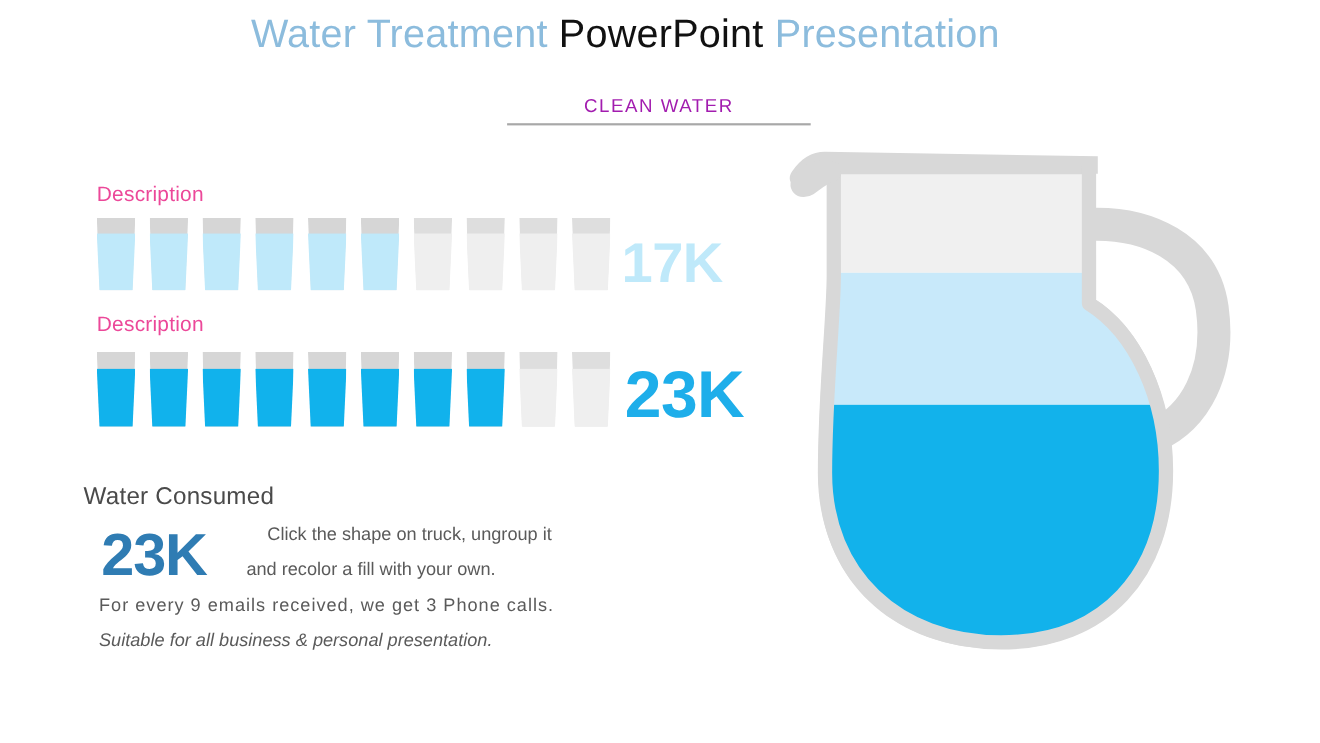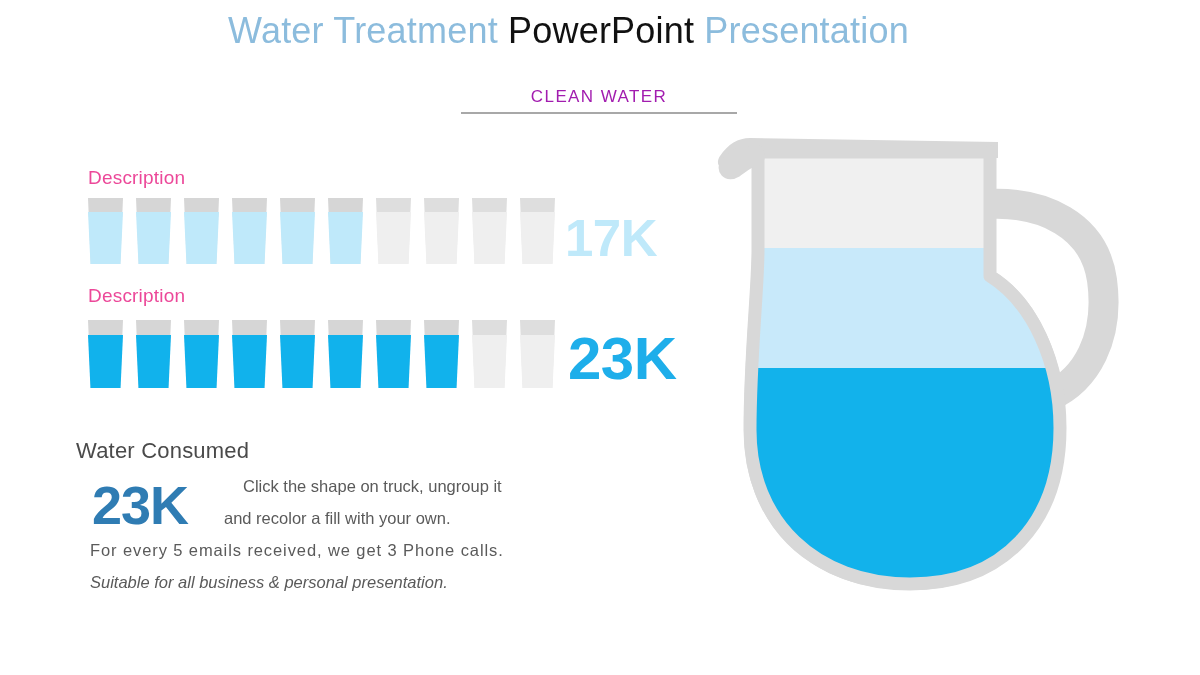--- a/index.html
+++ b/index.html
@@ -254,21 +254,21 @@
       <span class="shell"></span>
       <span class="liquid"></span>
     </div>
 </div>
 <div class="row-value" id="row2-value">23K</div>
 
 <div class="consumed-title">Water Consumed</div>
 <div class="consumed-big">23K</div>
 <div class="copy-line" id="copy-l1">Click the shape on truck, ungroup it</div>
 <div class="copy-line" id="copy-l2">and recolor a fill with your own.</div>
-<div class="copy-line" id="copy-l3">For  every  5  emails  received,  we  get  3  Phone  calls.</div>
+<div class="copy-line" id="copy-l3">For  every  9  emails  received,  we  get  3  Phone  calls.</div>
 <div class="copy-line" id="copy-l4">Suitable for all business &amp; personal presentation.</div>
 
 <div class="pitcher">
   <svg width="450" height="520" viewBox="0 0 450 520">
     <defs>
 
       <clipPath id="jugInner">
         <path d="M 68 22
                  L 297 22
                  L 297 150

